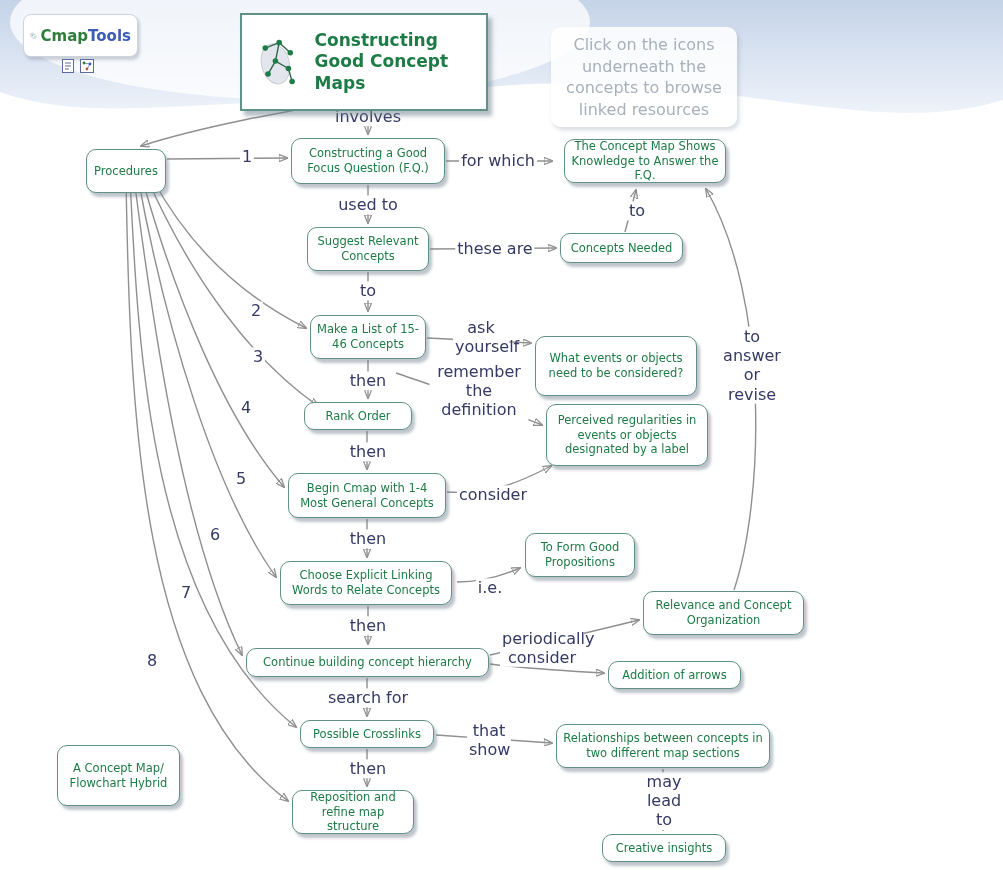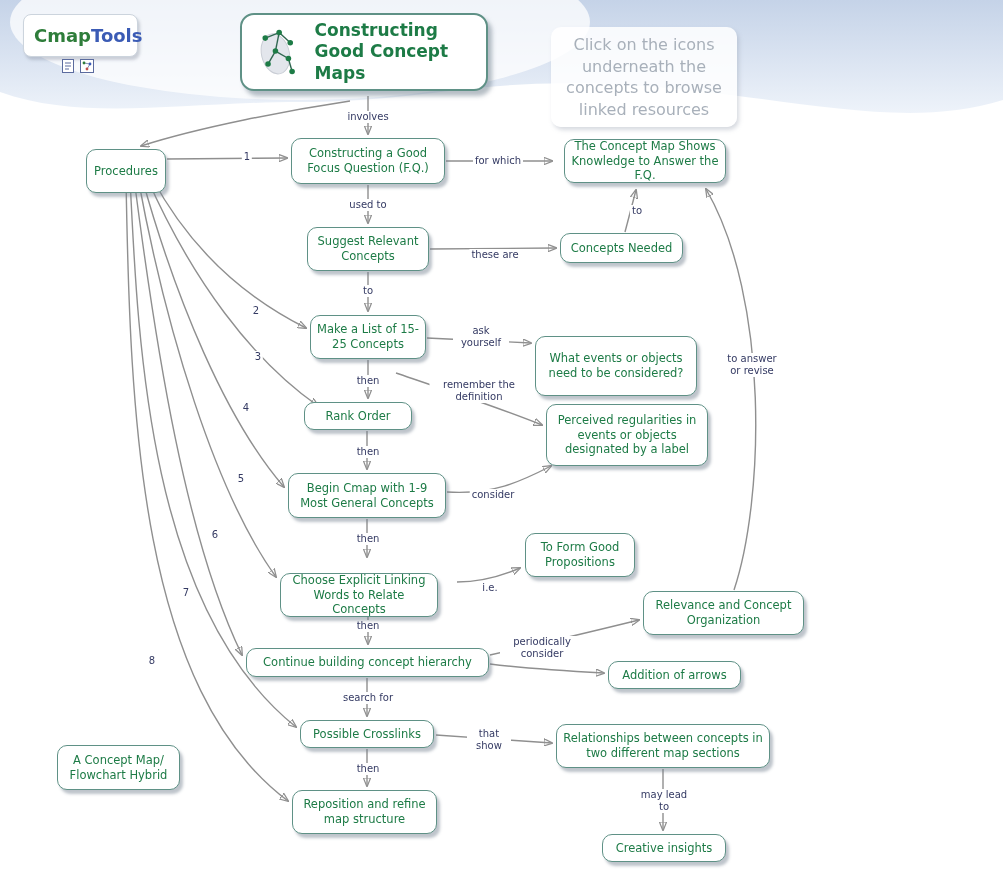--- a/index.html
+++ b/index.html
@@ -16,41 +16,41 @@
 
   .concept{
     position:absolute;box-sizing:border-box;z-index:3;
     display:flex;align-items:center;justify-content:center;text-align:center;
     background:#fff;border:1.5px solid var(--cborder);border-radius:10px;
     color:var(--cgreen);font-size:11.5px;line-height:1.3;padding:3px 6px;
     box-shadow:3px 4px 3px rgba(110,125,140,.45);cursor:default;
   }
   .llabel{
     position:absolute;z-index:2;transform:translate(-50%,-50%);
-    color:var(--linknavy);font-size:10px;line-height:1.2;text-align:center;
+    color:var(--linknavy);font-size:16px;line-height:1.2;text-align:center;
     background:#fff;padding:0 2px;white-space:normal;
   }
   .arrows{position:absolute;left:0;top:0;z-index:1;pointer-events:none;}
   .arrows path{fill:none;stroke:var(--arrow);stroke-width:1.4px;}
 
   .title-box{
-    position:absolute;left:240px;top:13px;width:248px;height:78px;z-index:4;
+    position:absolute;left:240px;top:13px;width:248px;height:98px;z-index:4;
     box-sizing:border-box;display:flex;align-items:center;gap:16px;
-    background:#fff;border:2px solid var(--cborder);border-radius:14px;
+    background:#fff;border:2px solid var(--cborder);border-radius:0;
     padding:8px 14px;box-shadow:4px 5px 4px rgba(110,125,140,.5);
   }
   .title-text{color:var(--cgreen);font-size:17px;font-weight:bold;line-height:1.25;width:170px;}
 
   .logo-box{
     position:absolute;left:23px;top:14px;width:115px;height:43px;z-index:4;
     box-sizing:border-box;display:flex;align-items:center;gap:4px;
     background:#fff;border:1px solid #ccd4dd;border-radius:8px;padding:3px 6px;
     box-shadow:2px 3px 3px rgba(120,130,145,.35);
   }
-  .logo-text{font-size:18px;font-weight:bold;white-space:nowrap;text-align:right;}
+  .logo-text{font-size:15px;font-weight:bold;white-space:nowrap;text-align:right;}
   .logo-cmap{color:#2e7d3a;}
   .logo-tools{color:#3b5bb5;}
   .resource-icons{position:absolute;left:60px;top:58px;z-index:4;display:flex;gap:3px;}
   .ric{display:inline-flex;width:16px;height:16px;cursor:pointer;}
 
   .note-box{
     position:absolute;left:551px;top:27px;width:186px;z-index:4;box-sizing:border-box;
     background:rgba(255,255,255,.85);border-radius:10px;padding:7px 10px;
     box-shadow:2px 3px 4px rgba(140,150,165,.35);
     color:#a8b0ba;font-size:16px;line-height:1.35;text-align:center;
@@ -170,42 +170,42 @@
 
   <div class="note-box">
     <div>Click on the icons underneath the concepts to browse linked resources</div>
   </div>
 
   <div class="concept" style="left:86px;top:149px;width:80px;height:44px">Procedures</div>
   <div class="concept" style="left:291px;top:138px;width:154px;height:46px">Constructing a Good Focus Question (F.Q.)</div>
   <div class="concept" style="left:564px;top:139px;width:162px;height:44px">The Concept Map Shows Knowledge to Answer the F.Q.</div>
   <div class="concept" style="left:307px;top:227px;width:122px;height:44px">Suggest Relevant Concepts</div>
   <div class="concept" style="left:560px;top:233px;width:123px;height:30px">Concepts Needed</div>
-  <div class="concept" style="left:310px;top:315px;width:116px;height:44px">Make a List of 15-25 Concepts</div>
+  <div class="concept" style="left:310px;top:315px;width:116px;height:44px">Make a List of 15-46 Concepts</div>
   <div class="concept" style="left:535px;top:336px;width:162px;height:60px">What events or objects need to be considered?</div>
   <div class="concept" style="left:304px;top:402px;width:108px;height:28px">Rank Order</div>
   <div class="concept" style="left:546px;top:404px;width:162px;height:62px">Perceived regularities in events or objects designated by a label</div>
-  <div class="concept" style="left:288px;top:473px;width:158px;height:45px">Begin Cmap with 1-9 Most General Concepts</div>
+  <div class="concept" style="left:288px;top:473px;width:158px;height:45px">Begin Cmap with 1-4 Most General Concepts</div>
   <div class="concept" style="left:525px;top:533px;width:110px;height:44px">To Form Good Propositions</div>
-  <div class="concept" style="left:280px;top:573px;width:158px;height:44px">Choose Explicit Linking Words to Relate Concepts</div>
+  <div class="concept" style="left:280px;top:561px;width:172px;height:44px">Choose Explicit Linking Words to Relate Concepts</div>
   <div class="concept" style="left:643px;top:591px;width:161px;height:44px">Relevance and Concept Organization</div>
   <div class="concept" style="left:246px;top:648px;width:243px;height:29px">Continue building concept hierarchy</div>
   <div class="concept" style="left:608px;top:661px;width:133px;height:28px">Addition of arrows</div>
   <div class="concept" style="left:300px;top:720px;width:134px;height:28px">Possible Crosslinks</div>
   <div class="concept" style="left:556px;top:724px;width:214px;height:44px">Relationships between concepts in two different map sections</div>
-  <div class="concept" style="left:57px;top:745px;width:123px;height:45px">A Concept Map/ Flowchart Hybrid</div>
-  <div class="concept" style="left:292px;top:790px;width:145px;height:44px">Reposition and refine map structure</div>
+  <div class="concept" style="left:57px;top:745px;width:123px;height:61px">A Concept Map/ Flowchart Hybrid</div>
+  <div class="concept" style="left:292px;top:790px;width:122px;height:44px">Reposition and refine map structure</div>
   <div class="concept" style="left:602px;top:834px;width:124px;height:28px">Creative insights</div>
 
   <div class="llabel" style="left:368px;top:117px">involves</div>
   <div class="llabel" style="left:247px;top:157px">1</div>
   <div class="llabel" style="left:498px;top:161px">for which</div>
   <div class="llabel" style="left:368px;top:205px">used to</div>
   <div class="llabel" style="left:637px;top:211px">to</div>
-  <div class="llabel" style="left:495px;top:255px">these are</div>
+  <div class="llabel" style="left:495px;top:249px">these are</div>
   <div class="llabel" style="left:368px;top:291px">to</div>
   <div class="llabel" style="left:256px;top:311px">2</div>
   <div class="llabel" style="left:481px;top:337px;width:52px">ask yourself</div>
   <div class="llabel" style="left:258px;top:357px">3</div>
   <div class="llabel" style="left:368px;top:381px">then</div>
   <div class="llabel" style="left:479px;top:391px;width:95px">remember the definition</div>
   <div class="llabel" style="left:752px;top:365px;width:62px">to answer or revise</div>
   <div class="llabel" style="left:246px;top:408px">4</div>
   <div class="llabel" style="left:368px;top:452px">then</div>
   <div class="llabel" style="left:241px;top:479px">5</div>

